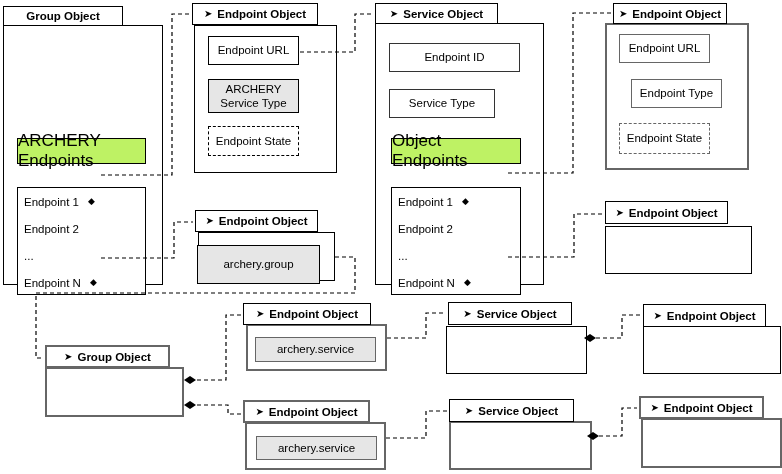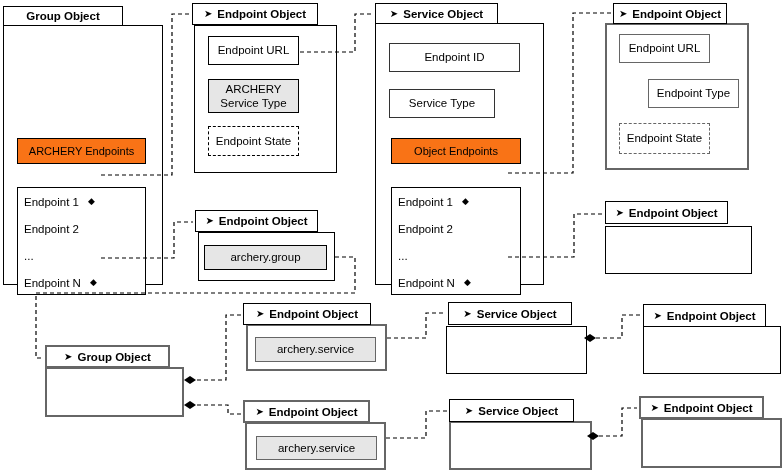--- a/index.html
+++ b/index.html
@@ -11,22 +11,22 @@
        font-size:11.5px;font-weight:bold;white-space:nowrap;}
   .body{position:absolute;background:#fff;border:1.4px solid #000;box-sizing:border-box;z-index:1;}
   .tab.gray,.body.gray{border:2px solid #666;}
   .fld{position:absolute;background:#fff;border:1.2px solid #333;box-sizing:border-box;z-index:5;
        display:flex;align-items:center;justify-content:center;text-align:center;
        font-size:11.5px;line-height:1.25;white-space:pre-line;}
   .fld.dashed{border-style:dashed;border-color:#000;}
   .fld.gray{border:1.6px solid #666;}
   .fld.gray.dashed{border-style:dashed;}
   .fld.shaded{background:#e6e6e6;}
-  .listhead{position:absolute;background:#f97316;border:1.2px solid #000;box-sizing:border-box;z-index:5;
-       display:flex;align-items:center;justify-content:center;font-size:11px;}
+  .listhead{position:absolute;background:#bef264;border:1.2px solid #000;box-sizing:border-box;z-index:5;
+       display:flex;align-items:center;justify-content:center;font-size:17px;}
   .listbox{position:absolute;background:#fff;border:1.2px solid #000;box-sizing:border-box;z-index:5;margin-top:24px;}
   .row{height:27px;display:flex;align-items:center;padding-left:6px;font-size:11.5px;}
   .dia{font-size:9px;margin-left:9px;line-height:1;}
   .arrow{font-size:10px;line-height:1;font-weight:normal;}
 </style>
 </head>
 <body>
 
 <div class="canvas">
 
@@ -108,29 +108,29 @@
       <span class="dia">◆</span>
     </div>
   </div>
 
   <div class="tab" style="left:613px;top:3px;width:114px;height:21px">
     <span class="arrow">➤</span>
     <span>Endpoint Object</span>
   </div>
   <div class="body gray" style="left:605px;top:23px;width:144px;height:147px"></div>
   <div class="fld gray" style="left:619px;top:34px;width:91px;height:29px">Endpoint URL</div>
-  <div class="fld gray" style="left:648px;top:79px;width:91px;height:29px">Endpoint Type</div>
+  <div class="fld gray" style="left:631px;top:79px;width:91px;height:29px">Endpoint Type</div>
   <div class="fld gray dashed" style="left:619px;top:123px;width:91px;height:31px">Endpoint State</div>
 
   <div class="tab" style="left:195px;top:210px;width:123px;height:22px">
     <span class="arrow">➤</span>
     <span>Endpoint Object</span>
   </div>
   <div class="body" style="left:198px;top:232px;width:137px;height:49px"></div>
-  <div class="fld shaded" style="left:204px;top:245px;width:123px;height:25px;border-color:#000">archery.group</div>
+  <div class="fld shaded" style="left:197px;top:245px;width:123px;height:39px;border-color:#000">archery.group</div>
 
   <div class="tab" style="left:605px;top:201px;width:123px;height:23px">
     <span class="arrow">➤</span>
     <span>Endpoint Object</span>
   </div>
   <div class="body" style="left:605px;top:226px;width:147px;height:48px"></div>
 
   <div class="tab gray" style="left:45px;top:345px;width:125px;height:23px">
     <span class="arrow">➤</span>
     <span>Group Object</span>

